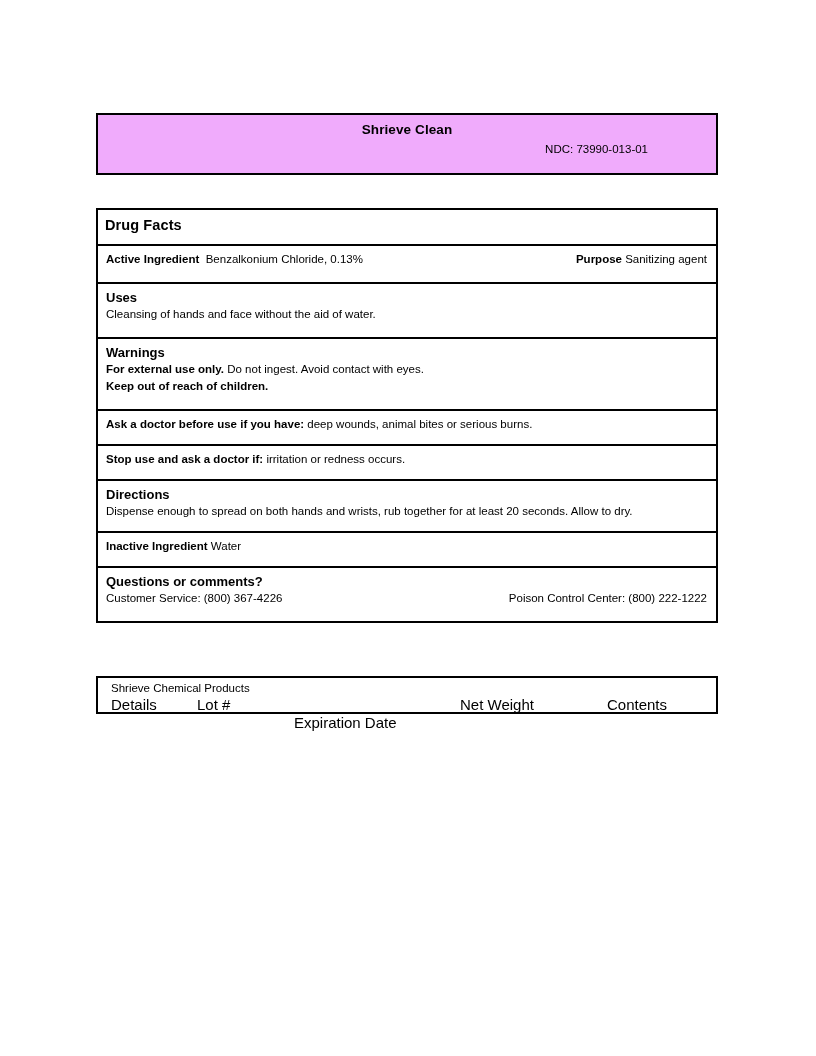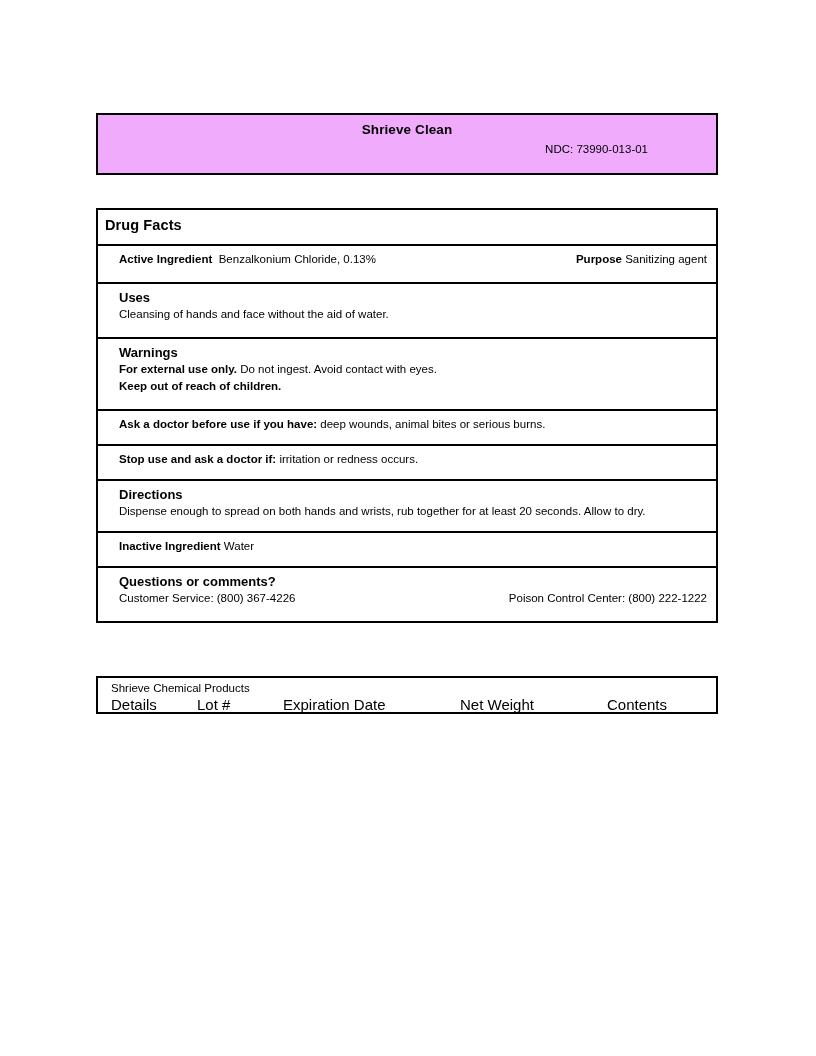--- a/index.html
+++ b/index.html
@@ -54,21 +54,21 @@
     left: 96px;
     top: 208px;
     width: 622px;
     border: 2px solid #000;
     box-sizing: border-box;
     background: #fff;
   }
   .section {
     border-top: 2px solid #000;
     box-sizing: border-box;
-    padding: 5px 8px 7px 21px;
+    padding: 5px 8px 7px 8px;
   }
 
   .facts-title {
     font-size: 14.5px;
     font-weight: bold;
     padding: 7px 7px 11px 7px;
     letter-spacing: 0.1px;
   }
 
   .line {
@@ -198,19 +198,19 @@
       </div>
     </div>
 
   </div>
 
   <div class="footer-box">
     <div class="footer-company">Shrieve Chemical Products</div>
     <div class="footer-cols">
       <span class="fcol" style="left: 0px;">Details</span>
       <span class="fcol" style="left: 86px;">Lot #</span>
-      <span class="fcol" style="left: 172px;">Expiration Date</span>
+      <span class="fcol" style="left: 183px; margin-top: 18px;">Expiration Date</span>
       <span class="fcol" style="left: 349px;">Net Weight</span>
       <span class="fcol" style="left: 496px;">Contents</span>
     </div>
   </div>
 
 </div>
 
 </body></html>

